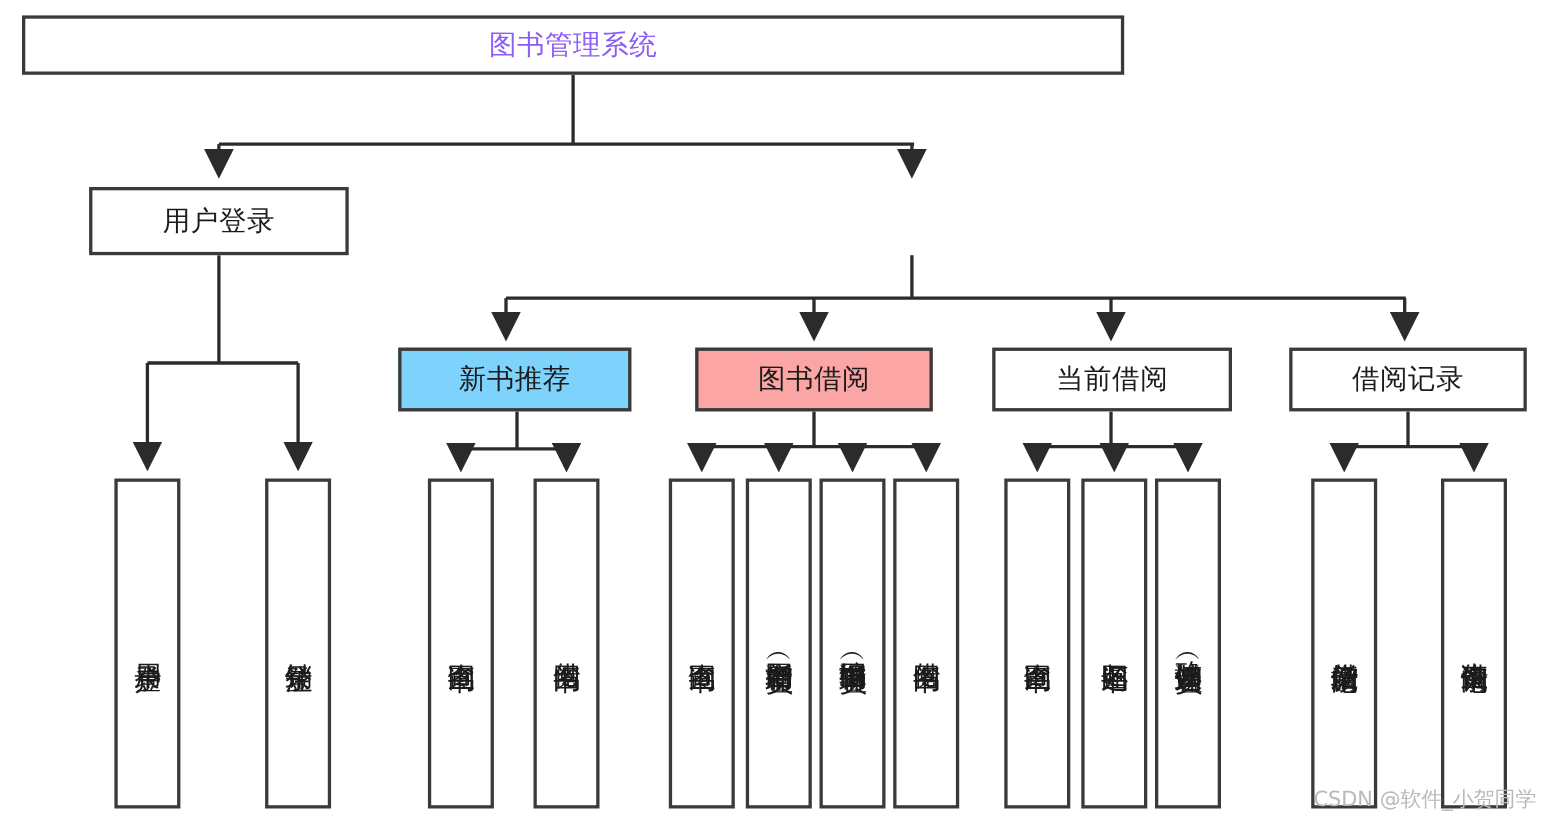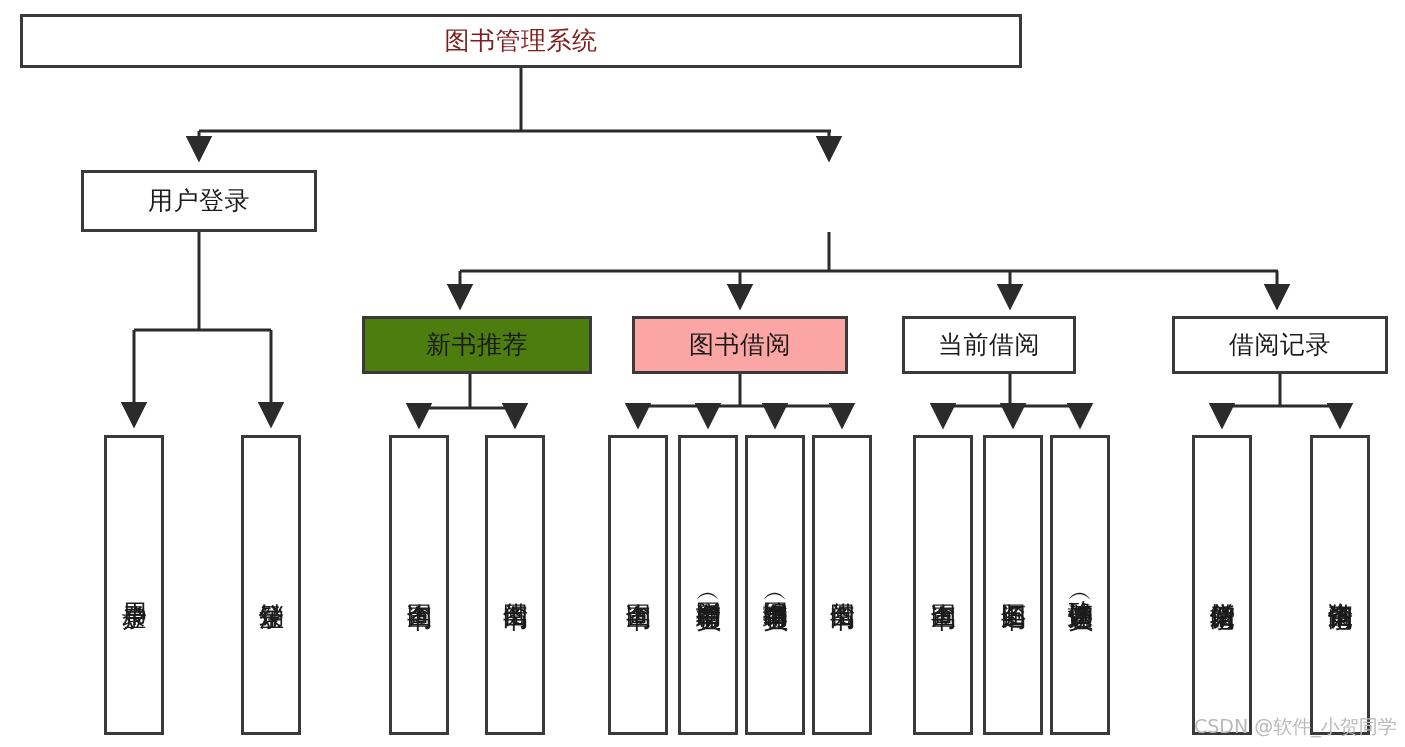--- a/index.html
+++ b/index.html
@@ -115,34 +115,34 @@
       <path d="M 1080 406 L 1080 425" marker-end="url(#arrow)"></path>
 
       <path d="M 1280 374 L 1280 406"></path>
       <path d="M 1222 406 L 1340 406"></path>
       <path d="M 1222 406 L 1222 425" marker-end="url(#arrow)"></path>
       <path d="M 1340 406 L 1340 425" marker-end="url(#arrow)"></path>
     </g>
   </svg>
 
   <div class="node" style="left: 20px; top: 14px; width: 1002px; height: 54px; border-color: rgb(58, 58, 58); background: rgb(255, 255, 255);">
-    <span class="lbl" style="color: #7f1d1d;">图书管理系统</span>
+    <span class="lbl" style="color: #8b5cf6;">图书管理系统</span>
   </div>
 
   <div class="node" style="left: 81px; top: 170px; width: 236px; height: 62px; border-color: rgb(58, 58, 58); background: rgb(255, 255, 255);">
     <span class="lbl" style="color: rgb(27, 27, 27);">用户登录</span>
   </div>
 
-  <div class="node" style="left: 362px; top: 316px; width: 230px; height: 58px; border-color: rgb(58, 58, 58); background: #4d7c0f;">
+  <div class="node" style="left: 362px; top: 316px; width: 212px; height: 58px; border-color: rgb(58, 58, 58); background: #7dd3fc;">
     <span class="lbl" style="color: rgb(27, 27, 27);">新书推荐</span>
   </div>
   <div class="node" style="left: 632px; top: 316px; width: 216px; height: 58px; border-color: rgb(58, 58, 58); background: #fca5a5;">
     <span class="lbl" style="color: rgb(27, 27, 27);">图书借阅</span>
   </div>
-  <div class="node" style="left: 902px; top: 316px; width: 174px; height: 58px; border-color: rgb(58, 58, 58); background: rgb(255, 255, 255);">
+  <div class="node" style="left: 902px; top: 316px; width: 218px; height: 58px; border-color: rgb(58, 58, 58); background: rgb(255, 255, 255);">
     <span class="lbl" style="color: rgb(27, 27, 27);">当前借阅</span>
   </div>
   <div class="node" style="left: 1172px; top: 316px; width: 216px; height: 58px; border-color: rgb(58, 58, 58); background: rgb(255, 255, 255);">
     <span class="lbl" style="color: rgb(27, 27, 27);">借阅记录</span>
   </div>
 
   <div class="node vert" style="left: 104px; top: 435px; width: 60px; height: 300px; border-color: rgb(58, 58, 58); background: rgb(255, 255, 255);">
     <span class="lbl" style="color: rgb(27, 27, 27);">用户登录</span>
   </div>
   <div class="node vert" style="left: 241px; top: 435px; width: 60px; height: 300px; border-color: rgb(58, 58, 58); background: rgb(255, 255, 255);">

